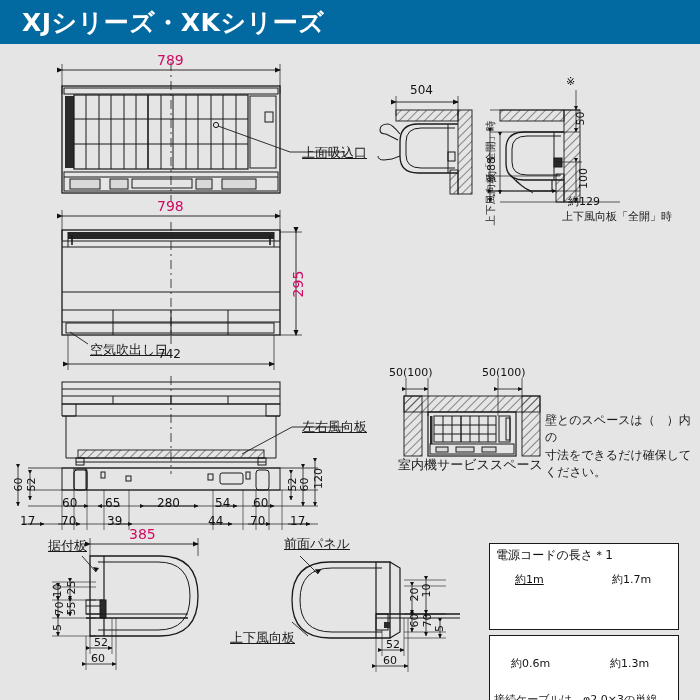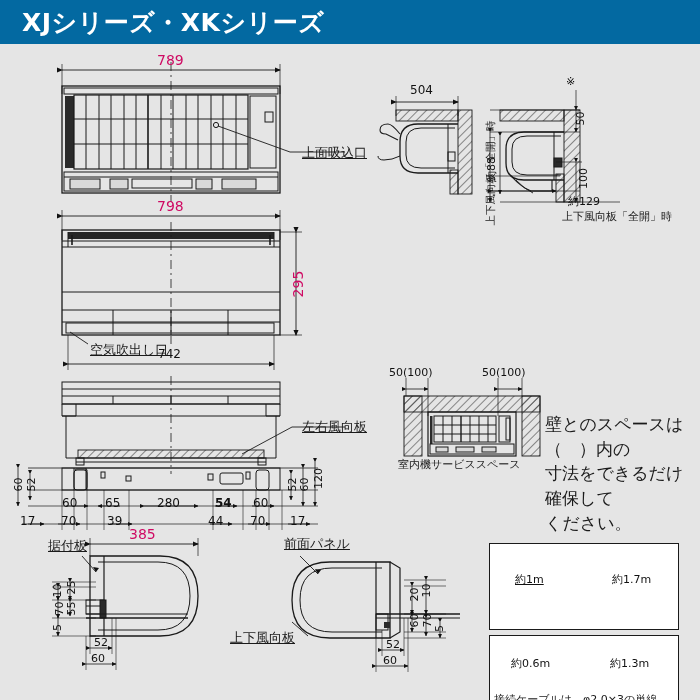--- a/index.html
+++ b/index.html
@@ -60,21 +60,21 @@
   }
   .dim.pink { color: #cf0a63; font-size: 14px; }
   .dim.small { font-size: 11px; }
   .vert {
     transform-origin: 50% 50%;
     transform: rotate(-90deg);
   }
   .note {
     position: absolute;
     color: #1a1a1a;
-    font-size: 17px;
+    font-size: 12px;
     line-height: 1.45;
     white-space: pre-line;
   }
   .boxnote {
     position: absolute;
     border: 1.4px solid #1a1a1a;
     background: #ffffff;
   }
   .boxtitle {
     position: absolute;
@@ -483,21 +483,21 @@
     <div class="dim small vert" style="left:4px; top:434px; width:28px; text-align:center;">60</div>
     <div class="dim small vert" style="left:17px; top:434px; width:28px; text-align:center;">52</div>
 
     <div class="dim small vert" style="left:278px; top:434px; width:28px; text-align:center;">52</div>
     <div class="dim small vert" style="left:290px; top:434px; width:28px; text-align:center;">60</div>
     <div class="dim small vert" style="left:302px; top:428px; width:32px; text-align:center;">120</div>
 
     <div class="dim" style="left:62px; top:452px;">60</div>
     <div class="dim" style="left:105px; top:452px;">65</div>
     <div class="dim" style="left:157px; top:452px;">280</div>
-    <div class="dim" style="left:215px; top:452px;font-weight:bold;">54</div>
+    <div class="dim" style="left:215px; top:452px;">54</div>
     <div class="dim" style="left:253px; top:452px;">60</div>
 
     <div class="dim" style="left:20px; top:470px;">17</div>
     <div class="dim" style="left:61px; top:470px;">70</div>
     <div class="dim" style="left:107px; top:470px;">39</div>
     <div class="dim" style="left:208px; top:470px;">44</div>
     <div class="dim" style="left:250px; top:470px;">70</div>
     <div class="dim" style="left:290px; top:470px;">17</div>
 
     <div class="dim" style="left:410px; top:39px;">504</div>
@@ -505,21 +505,21 @@
     <div class="dim small" style="left:566px; top:31px;">※</div>
     <div class="dim small vert" style="left:568px; top:68px; width:24px; text-align:center;">50</div>
     <div class="dim small vert" style="left:568px; top:128px; width:30px; text-align:center;">100</div>
     <div class="dim small" style="left:568px; top:150px;">約129</div>
     <div class="dim small vert" style="left:466px; top:118px; width:50px; text-align:center;">約88</div>
     <div class="lbl jp vert" style="left:449px; top:133px; width:84px; text-align:center; font-size:10.5px;">上下風向板「全開」時</div>
     <div class="lbl jp" style="left:562px; top:166px; font-size:11px;">上下風向板「全開」時</div>
 
     <div class="dim small" style="left:389px; top:322px;">50(100)</div>
     <div class="dim small" style="left:482px; top:322px;">50(100)</div>
-    <div class="lbl jp" style="left:398px; top:414px; font-size:11px;">室内機サービススペース</div>
+    <div class="lbl jp" style="left:398px; top:414px; font-size:13px;font-family:Liberation Mono, monospace;">室内機サービススペース</div>
     <div class="note" style="left:545px; top:368px;">壁とのスペースは（　）内の
 寸法をできるだけ確保して
 ください。</div>
 
     <div class="lbl jp ul" style="left:48px; top:494px;">据付板</div>
     <div class="dim pink" style="left:129px; top:482px;">385</div>
     <div class="dim small vert" style="left:46px; top:540px; width:22px; text-align:center;">10</div>
     <div class="dim small vert" style="left:58px; top:537px; width:26px; text-align:center;">25</div>
     <div class="dim small vert" style="left:46px; top:558px; width:26px; text-align:center;">70</div>
     <div class="dim small vert" style="left:58px; top:558px; width:26px; text-align:center;">55</div>
@@ -531,20 +531,21 @@
     <div class="lbl jp ul" style="left:230px; top:586px;">上下風向板</div>
     <div class="dim small vert" style="left:401px; top:544px; width:26px; text-align:center;">20</div>
     <div class="dim small vert" style="left:414px; top:540px; width:24px; text-align:center;">10</div>
     <div class="dim small vert" style="left:401px; top:570px; width:26px; text-align:center;">60</div>
     <div class="dim small vert" style="left:414px; top:570px; width:26px; text-align:center;">70</div>
     <div class="dim small vert" style="left:428px; top:578px; width:22px; text-align:center;">5</div>
     <div class="dim small" style="left:386px; top:594px;">52</div>
     <div class="dim small" style="left:383px; top:610px;">60</div>
 
     <div class="boxnote" style="left:489px; top:499px; width:190px; height:87px;"></div>
+    <div class="boxtitle" style="left:496px; top:503px;">電源コードの長さ＊1</div>
     <div class="dim small" style="left:515px; top:528px;text-decoration:underline;">約1m</div>
     <div class="dim small" style="left:612px; top:528px;">約1.7m</div>
 
     <div class="boxnote" style="left:489px; top:591px; width:190px; height:93px;"></div>
     <div class="dim small" style="left:511px; top:612px;">約0.6m</div>
     <div class="dim small" style="left:610px; top:612px;">約1.3m</div>
     <div class="note" style="left:494px; top:649px; font-size:11px; line-height:1.3;">接続ケーブルは、φ2.0×3の単線
 Fケーブルを使用します。</div>
 
   </div>

